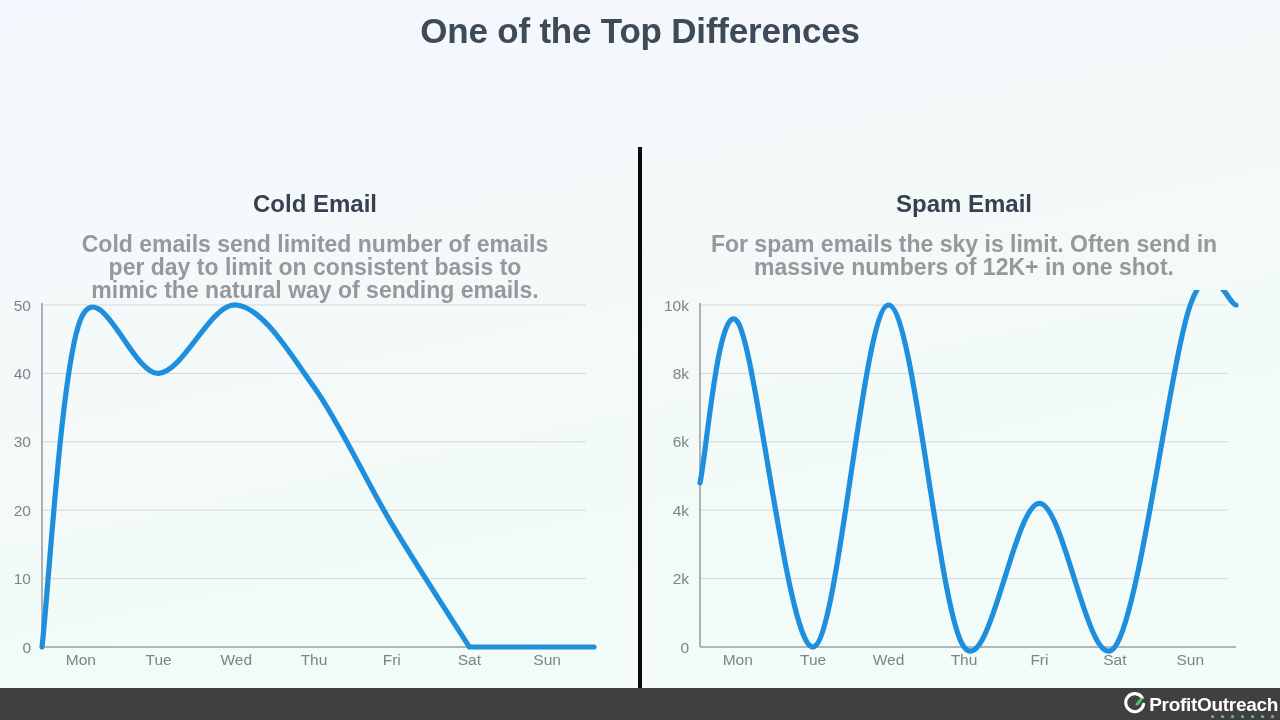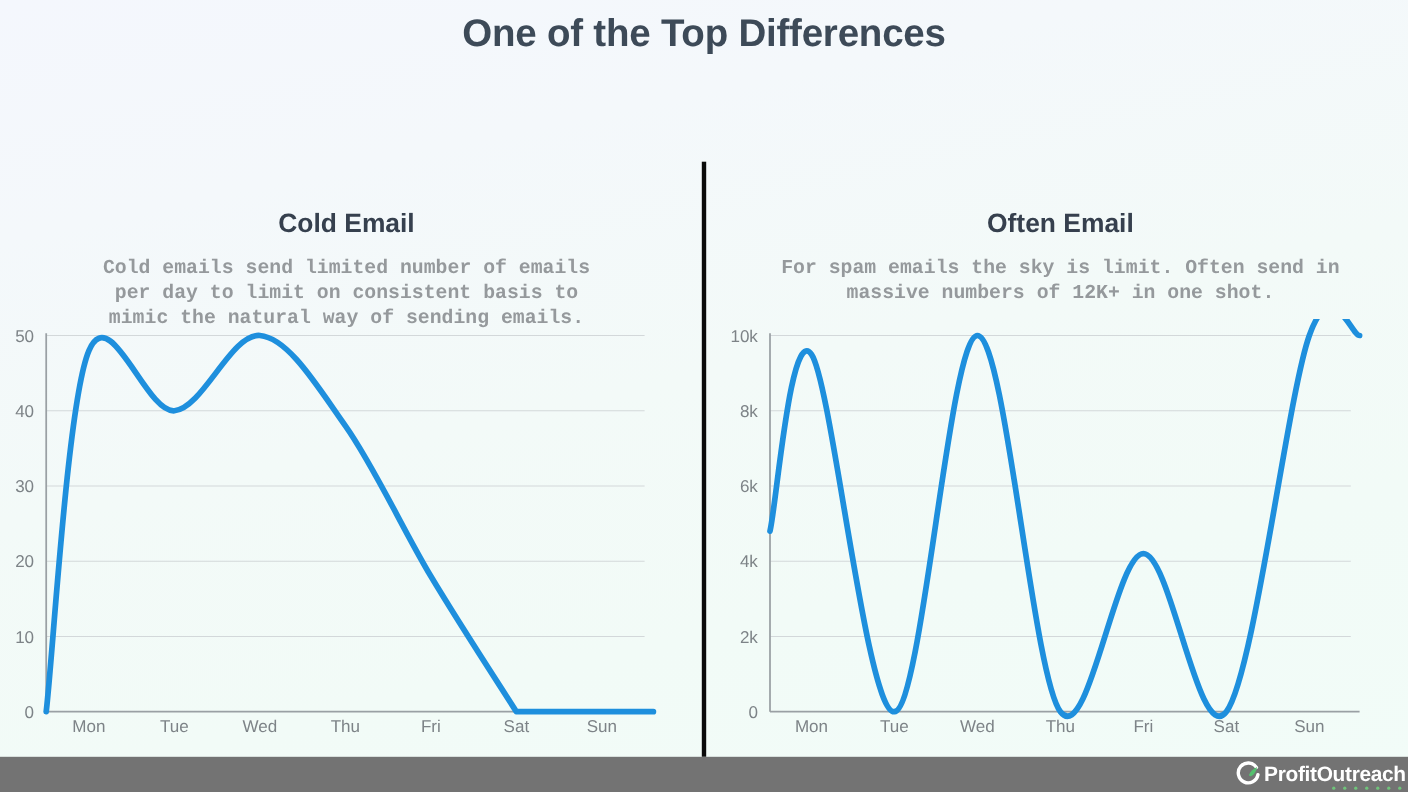--- a/index.html
+++ b/index.html
@@ -53,25 +53,24 @@
   .panel-head {
     text-align: center;
     font-size: 24px;
     font-weight: bold;
     color: #36404e;
     line-height: 30px;
   }
   .panel-sub {
     margin-top: 14px;
     text-align: center;
-    font-size: 18px;
+    font-size: 23px;
     font-weight: bold;
     color: #95999c;
     line-height: 23px;
-    font-family: Liberation Mono, monospace;
   }
   .panel-left .panel-sub  { padding: 0 78px; }
   .panel-right .panel-sub { padding: 0 42px; }
 
   
   .chart-wrap {
     position: absolute;
     top: 290px;
     height: 390px;
   }
@@ -93,21 +92,21 @@
   .dataline   { fill: none; stroke: #1e8fdd; stroke-width: 5.2;
                 stroke-linecap: round; stroke-linejoin: round; }
 
   
   .footer-bar {
     position: absolute;
     left: 0;
     top: 688px;
     width: 1280px;
     height: 32px;
-    background: #737373;
+    background: #404040;
   }
   .logo {
     position: absolute;
     right: 0px;
     top: 0px;
     height: 32px;
     display: flex;
     align-items: center;
     padding-right: 2px;
   }
@@ -142,21 +141,21 @@
 </div>
 
 <div class="divider"></div>
 
 <div class="panel panel-left">
   <div class="panel-head">Cold Email</div>
   <div class="panel-sub">Cold emails send limited number of emails per day to limit on consistent basis to mimic the natural way of sending emails.</div>
 </div>
 
 <div class="panel panel-right">
-  <div class="panel-head">Often Email</div>
+  <div class="panel-head">Spam Email</div>
   <div class="panel-sub">For spam emails the sky is limit. Often send in massive numbers of 12K+ in one shot.</div>
 </div>
 
 <div class="chart-wrap chart-left">
   <svg class="chart-svg" id="svg-chart-0" width="630" height="390" viewBox="0 0 630 390">
       <text x="31" y="362.5" class="tick-label tick-label-y">0</text>
       <line x1="42" y1="288.6" x2="586" y2="288.6" class="gridline"></line>
       <text x="31" y="294.1" class="tick-label tick-label-y">10</text>
       <line x1="42" y1="220.2" x2="586" y2="220.2" class="gridline"></line>
       <text x="31" y="225.7" class="tick-label tick-label-y">20</text>

